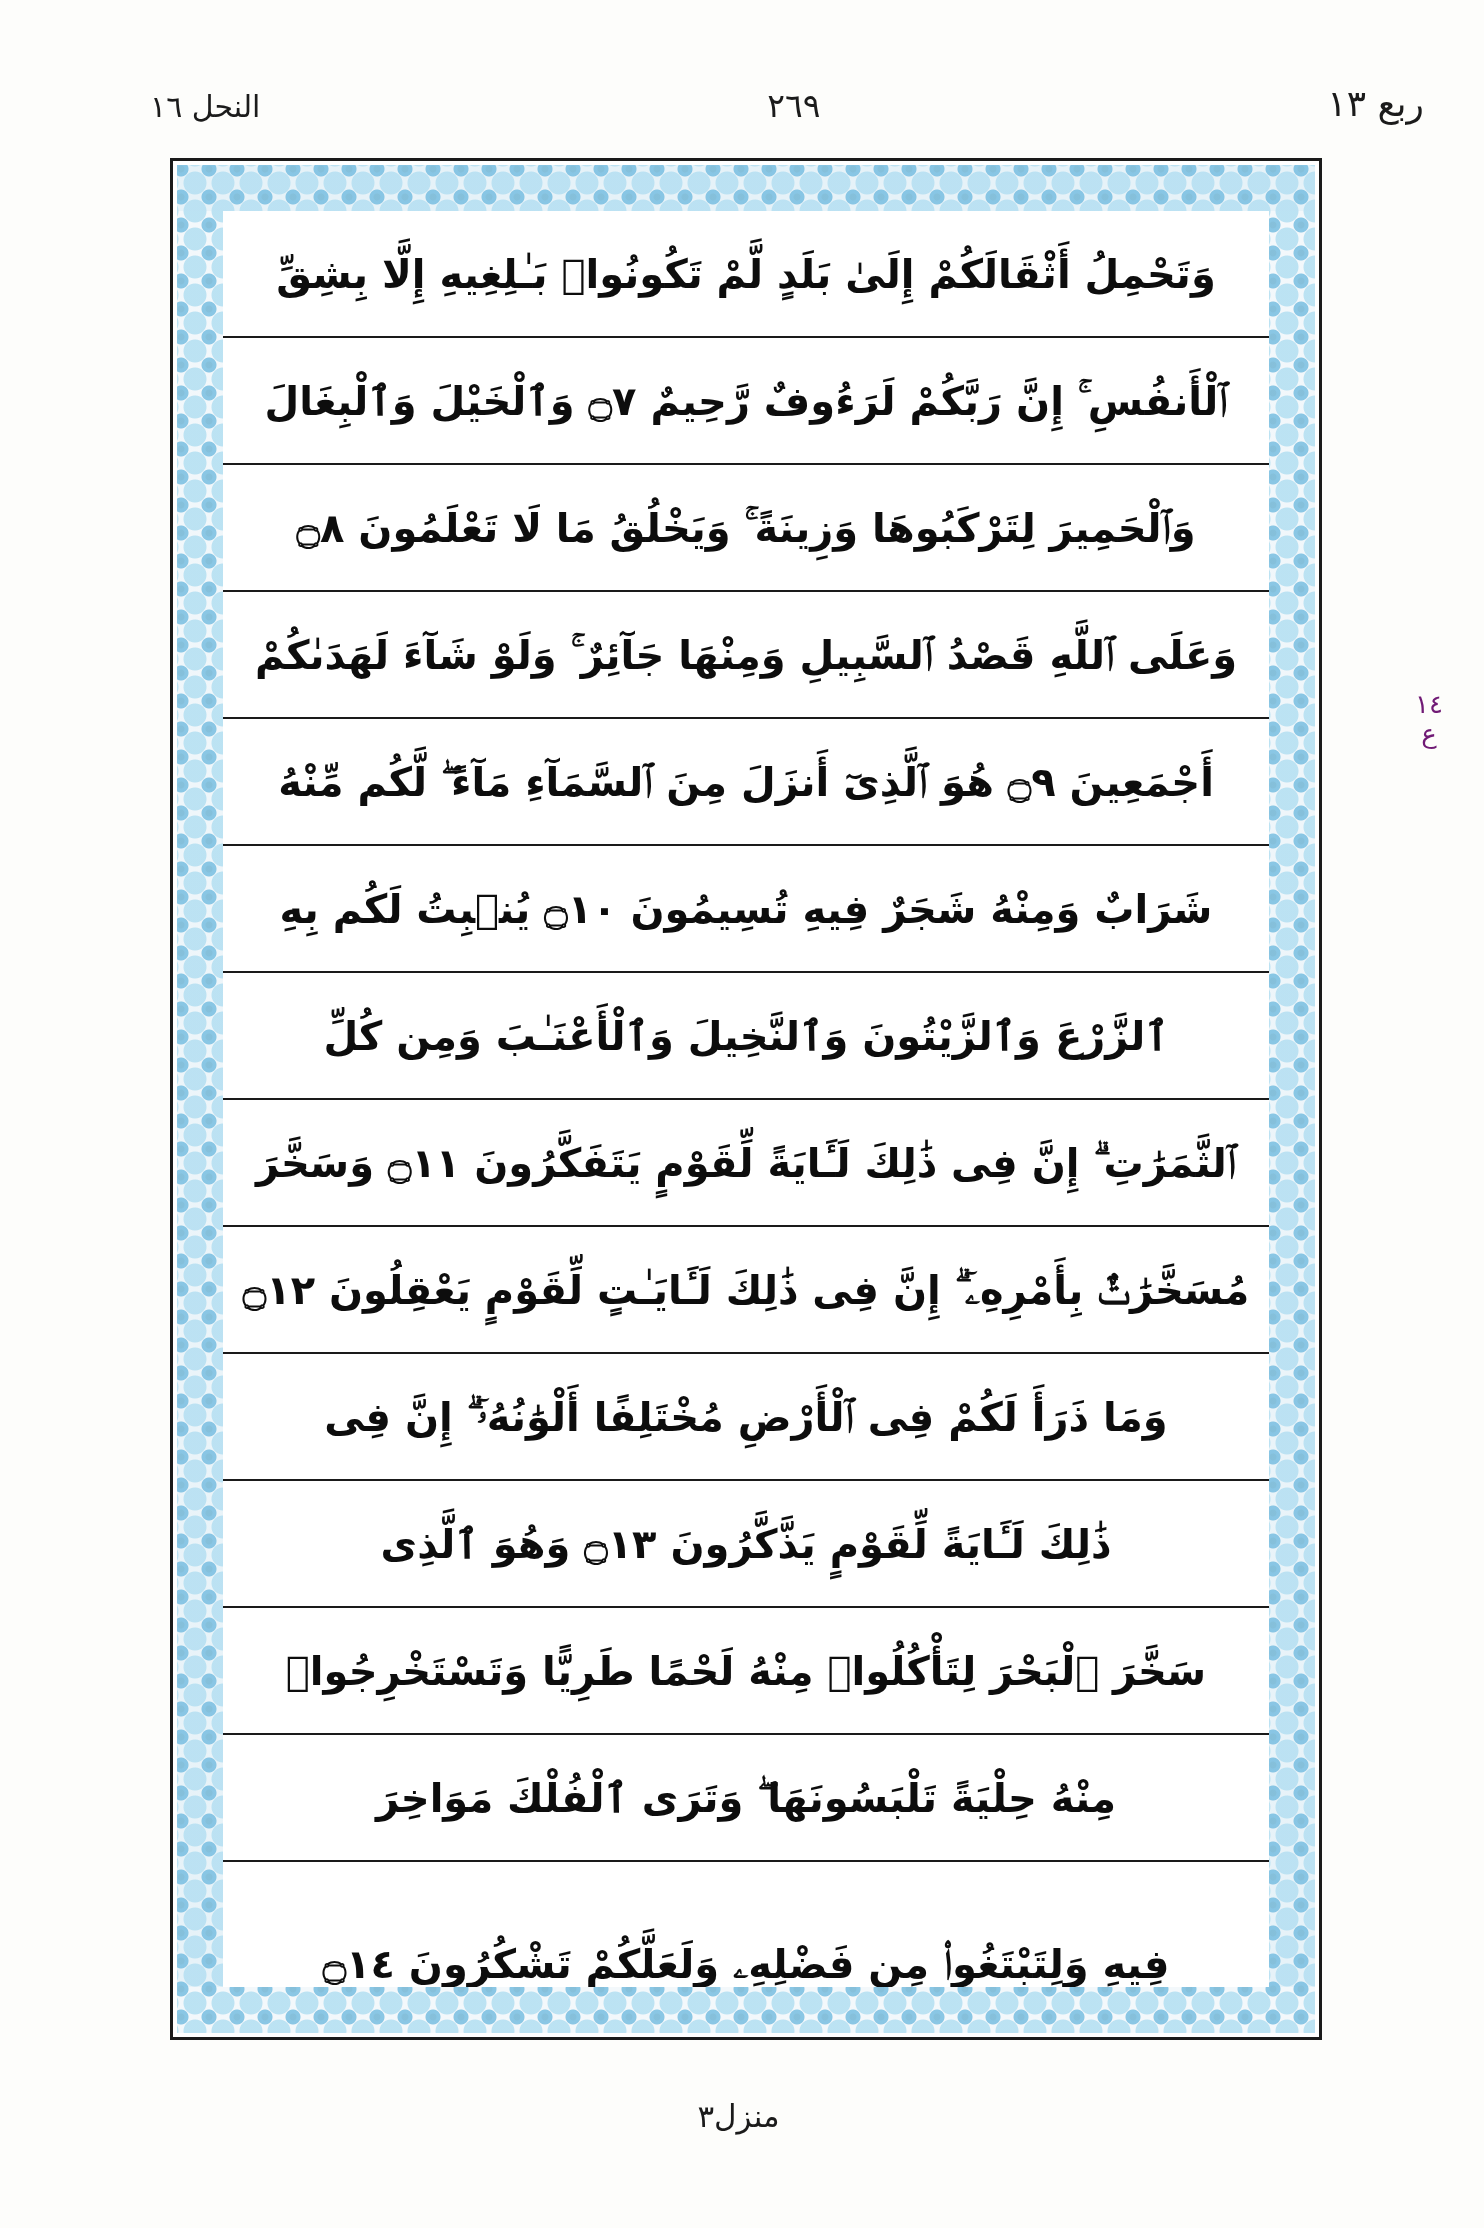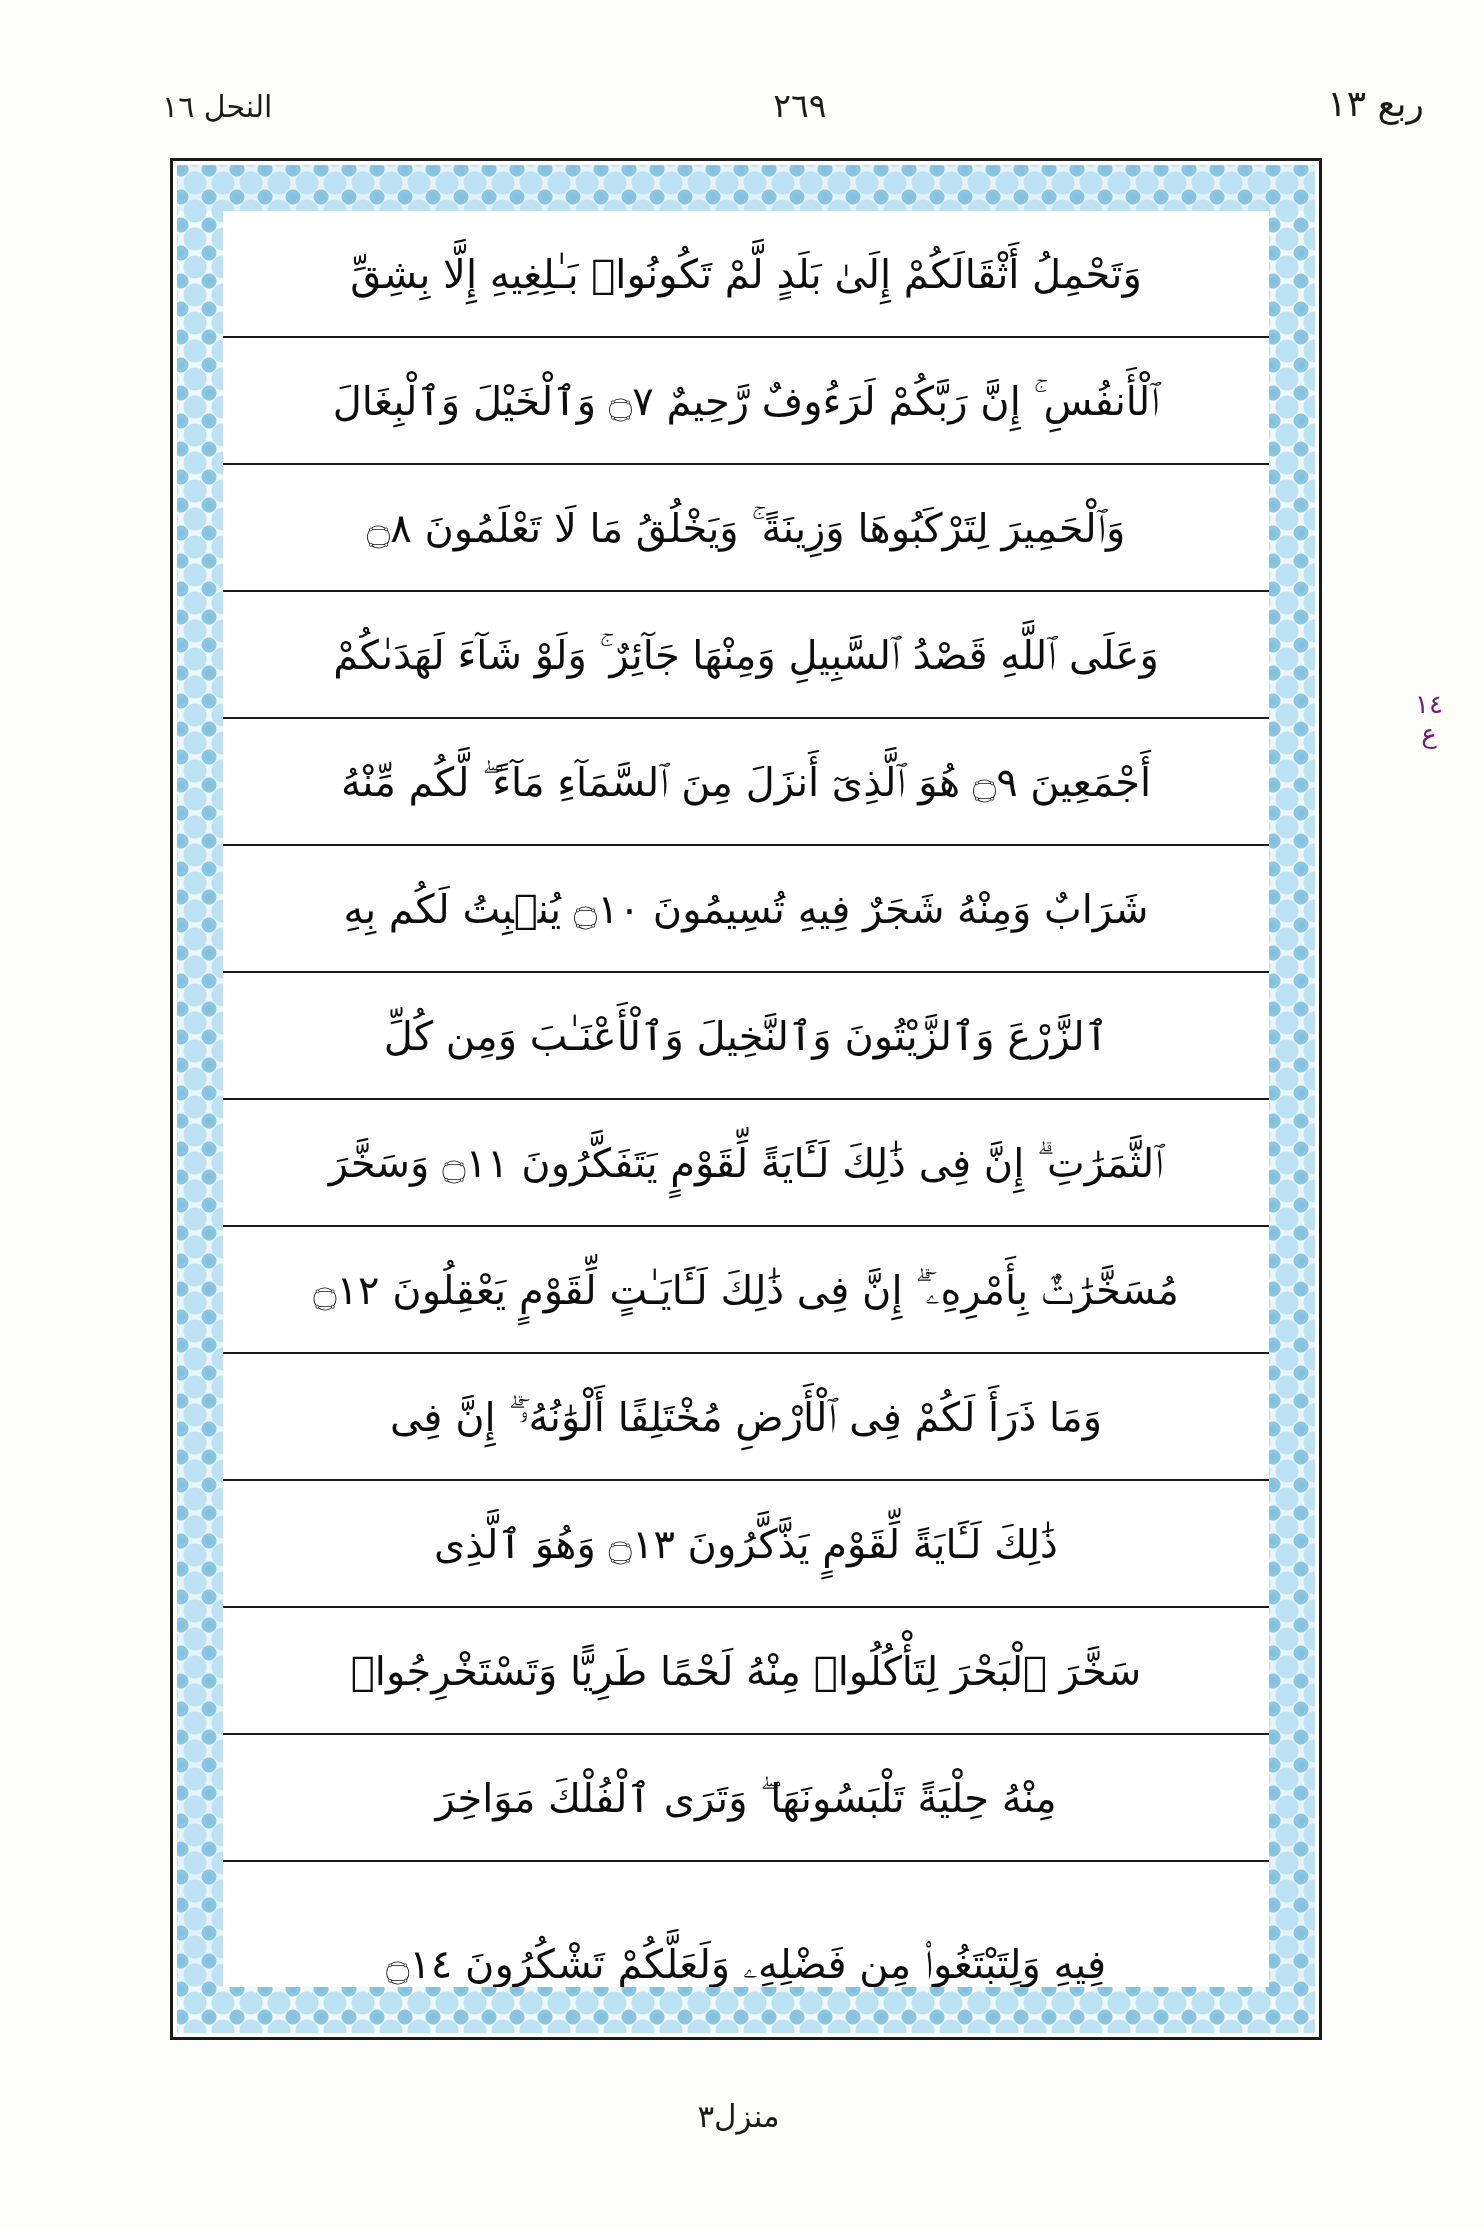--- a/index.html
+++ b/index.html
@@ -23,21 +23,21 @@
     direction:rtl;
   }
   .hdr-item{
     font-family:"DejaVu Sans","Liberation Sans",sans-serif;
     font-size:31px;
     color:#1b1b1b;
     letter-spacing:1px;
     white-space:nowrap;
     line-height:1;
   }
-  .hdr-left{font-size:30px;margin-left:12px;}
+  .hdr-left{font-size:30px;}
   .hdr-center{font-size:33px;letter-spacing:3px;}
   .hdr-right{font-size:36px;}
 
   
   .frame-outer{
     position:absolute;
     top:158px;left:170px;
     width:1152px;height:1882px;
     border:3px solid #1a1a1a;
     background:#ffffff;
@@ -89,21 +89,21 @@
   .qtext{
     font-family:"DejaVu Sans","Liberation Sans",sans-serif;
     font-size:40px;
     color:#0d0d0d;
     line-height:1.15;
     white-space:nowrap;
     width:100%;
     text-align:center;
     transform:scaleX(1);
     letter-spacing:-1px;
-    font-weight:400;
+    font-weight:700;
   }
 
   
   .side-marker{
     position:absolute;
     left:1404px;top:690px;
     width:50px;
     text-align:center;
     direction:rtl;
     font-size:26px;

